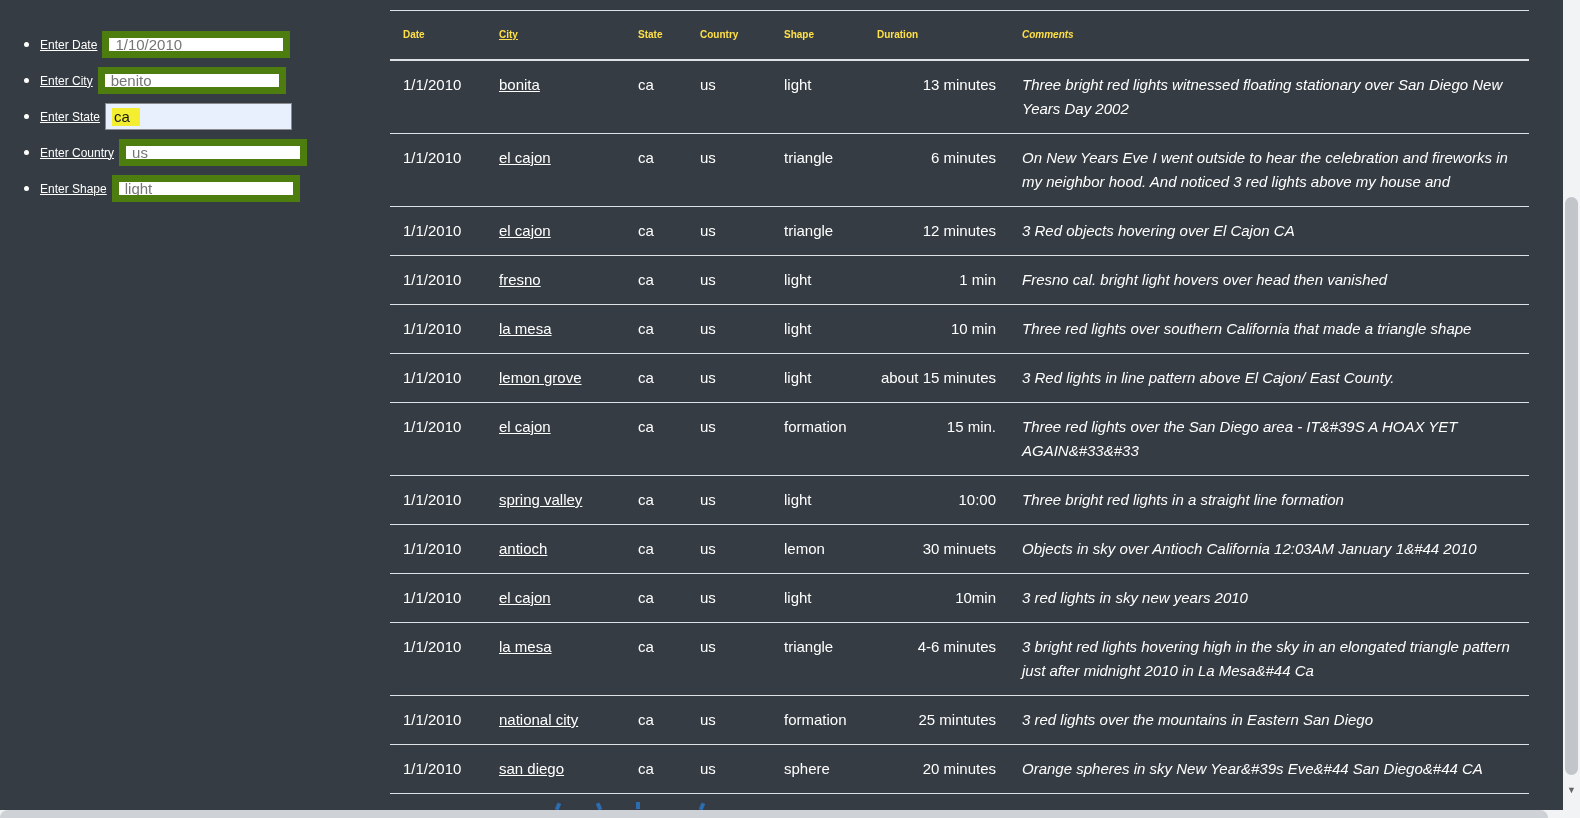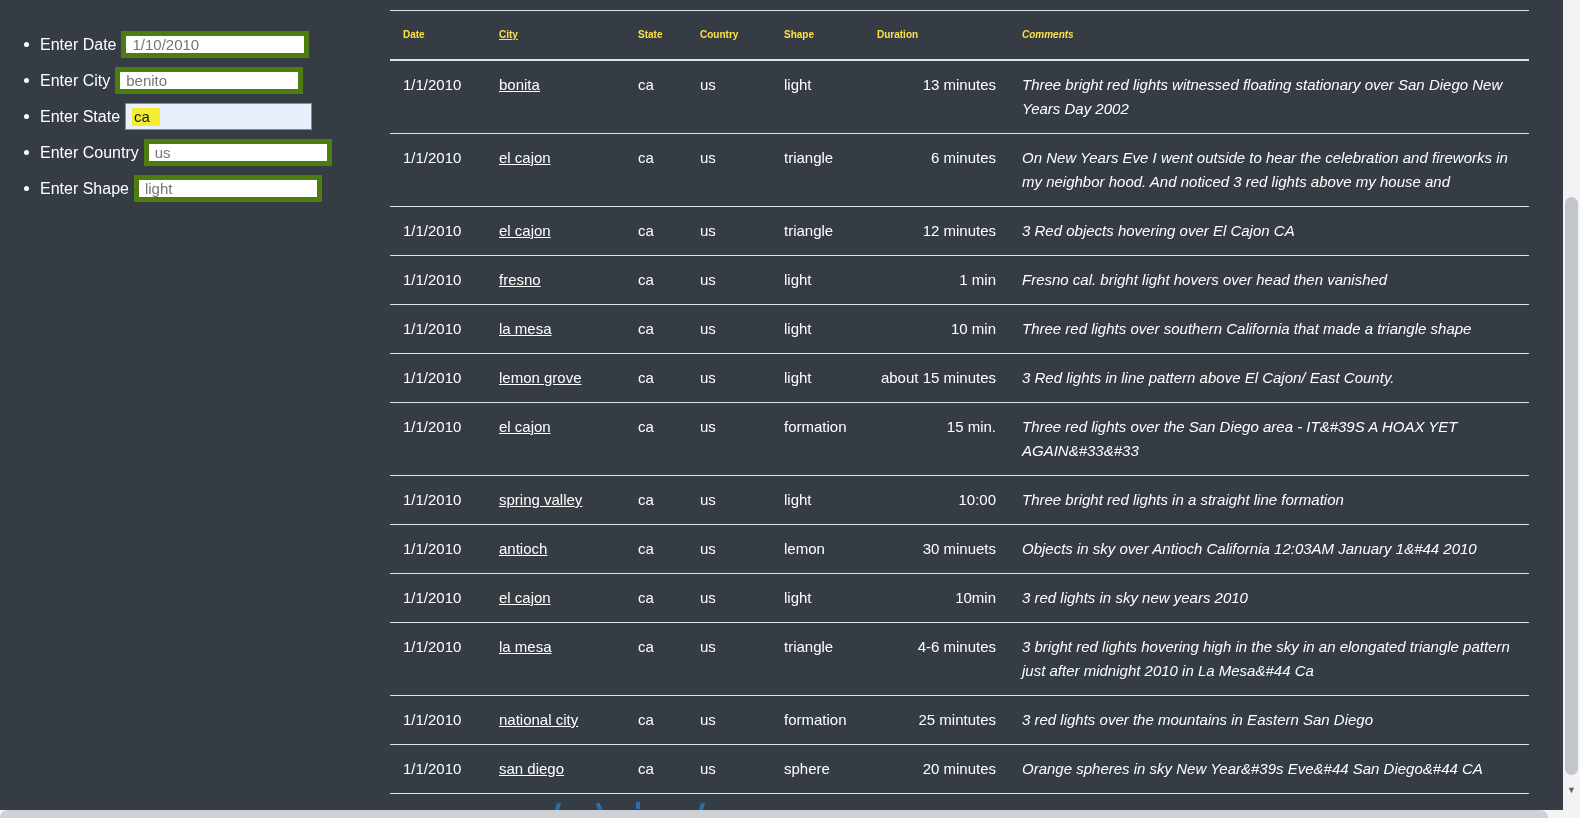--- a/index.html
+++ b/index.html
@@ -8,23 +8,23 @@
     width: 1580px; height: 818px; overflow: hidden; position: relative;
     background: #363c43; color: #ffffff;
     font-family: "Liberation Sans", sans-serif;
   }
 
   
   .filter-panel { position: absolute; left: 2px; top: 12px; }
   .filter-title { font-size: 16px; font-weight: normal; margin: 0; }
   .filter-list { list-style: disc; margin: 19px 0 0 0; padding-left: 38px; }
   .filter-list li { margin-bottom: 8px; height: 28px; white-space: nowrap; }
-  .filter-list li label { font-size: 16px; margin-right: 5px; vertical-align: middle; }
+  .filter-list li label { font-size: 12px; margin-right: 5px; vertical-align: middle; text-decoration: underline; }
   .filter-input {
-    width: 188px; height: 27px; border: 5px solid #4d7c0f; background: #ffffff;
+    width: 188px; height: 27px; border: 7px solid #4d7c0f; background: #ffffff;
     font-family: inherit; font-size: 15px; padding: 1px 6px; color: #000;
     vertical-align: middle; outline: none;
   }
   .filter-input::placeholder { color: #757575; opacity: 1; }
   .state-box {
     display: inline-flex; align-items: center;
     width: 187px; height: 27px; border: 1px solid #8b8b8b; background: #e8f0fe;
     padding: 1px 6px; vertical-align: middle;
   }
   .state-box .find-highlight {

